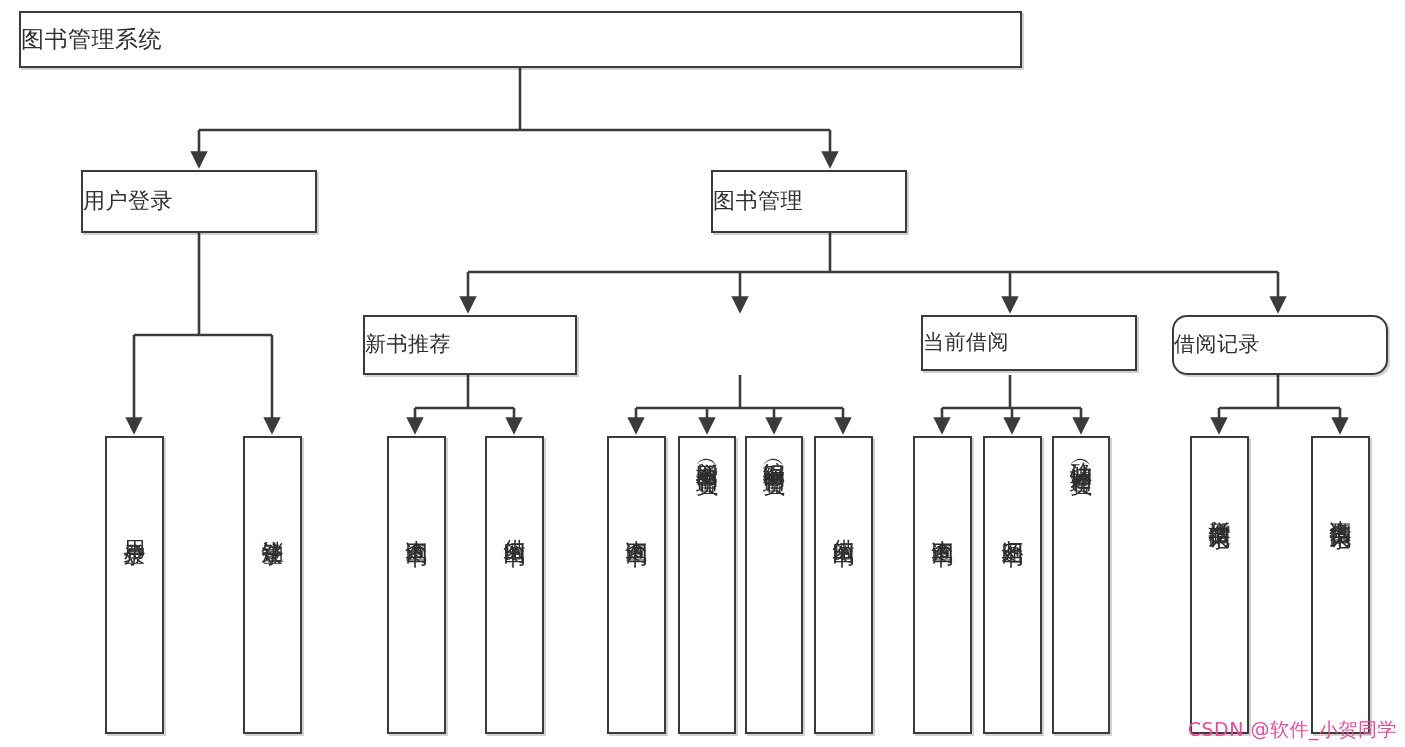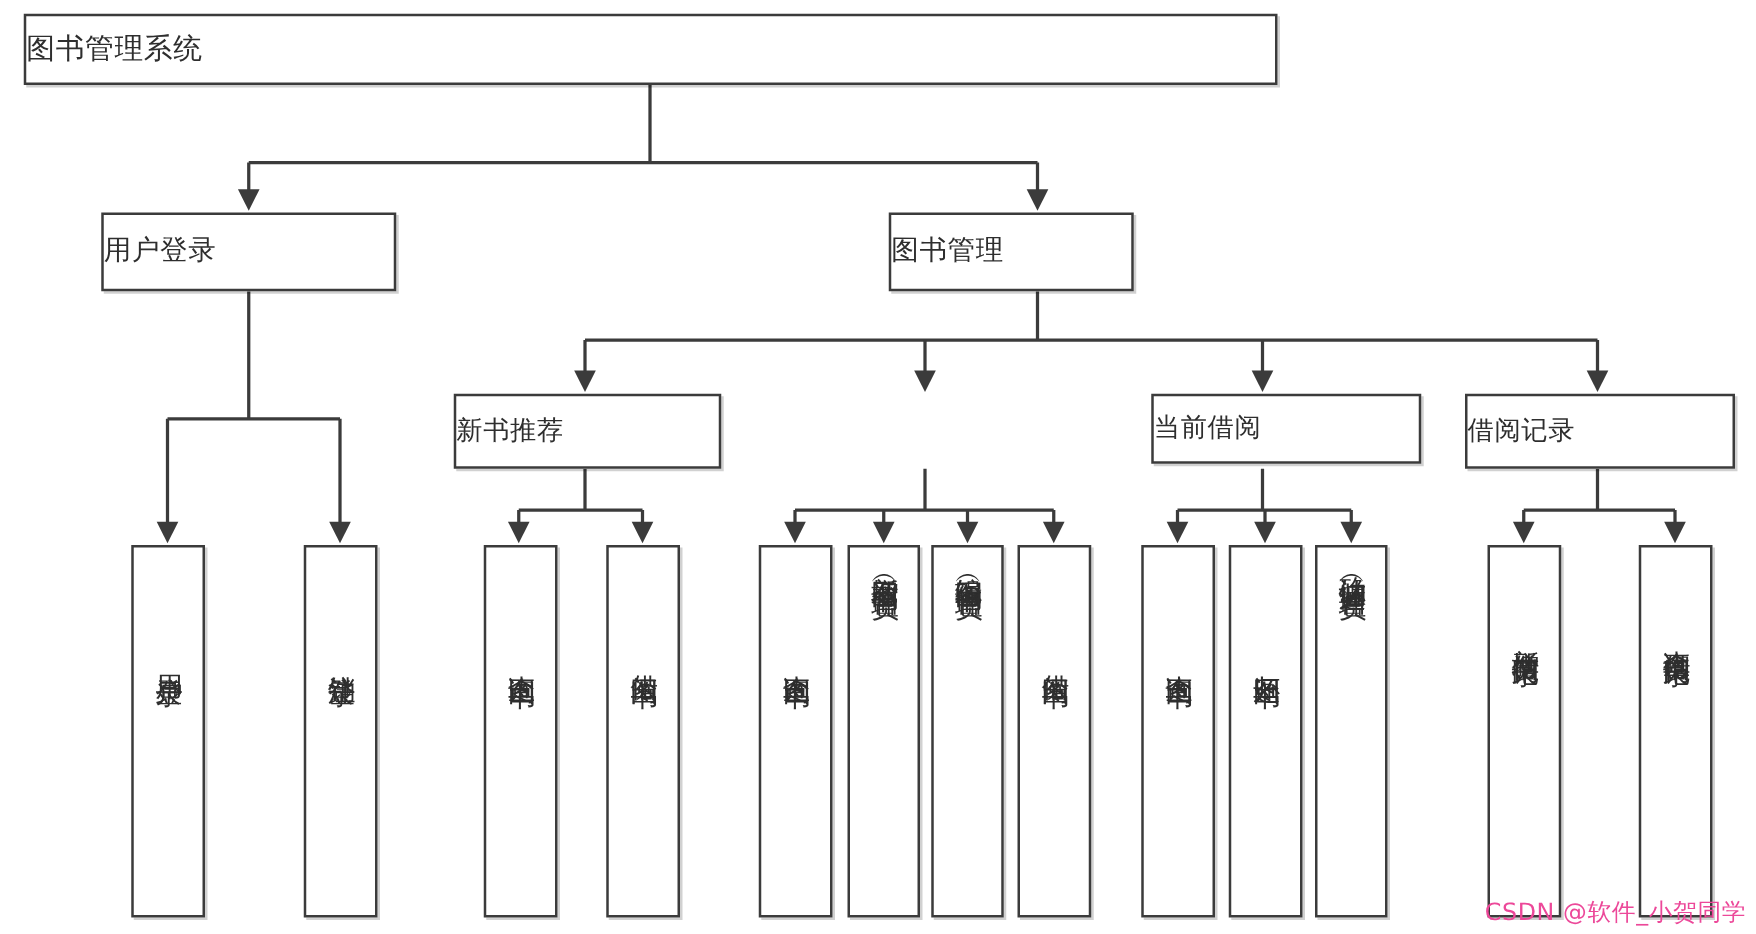--- a/index.html
+++ b/index.html
@@ -143,21 +143,21 @@
   <div class="node level1" style="left:711px; top:170px; width:196px; height:63px;">
     <span class="label">图书管理</span>
   </div>
 
   <div class="node level2" style="left:363px; top:315px; width:214px; height:60px;">
     <span class="label">新书推荐</span>
   </div>
   <div class="node level2" style="left:902px; top:315px; width:216px; height:56px;margin-left:19px;">
     <span class="label">当前借阅</span>
   </div>
-  <div class="node level2" style="left:1172px; top:315px; width:216px; height:60px;">
+  <div class="node level2" style="left:1172px; top:315px; width:216px; height:60px;border-radius:15px;">
     <span class="label">借阅记录</span>
   </div>
 
   <div class="node leaf mid" style="left:105px; top:436px; width:59px; height:298px;">
     <span class="label">用户登录</span>
   </div>
   <div class="node leaf mid" style="left:243px; top:436px; width:59px; height:298px;">
     <span class="label">注销登录</span>
   </div>
 

